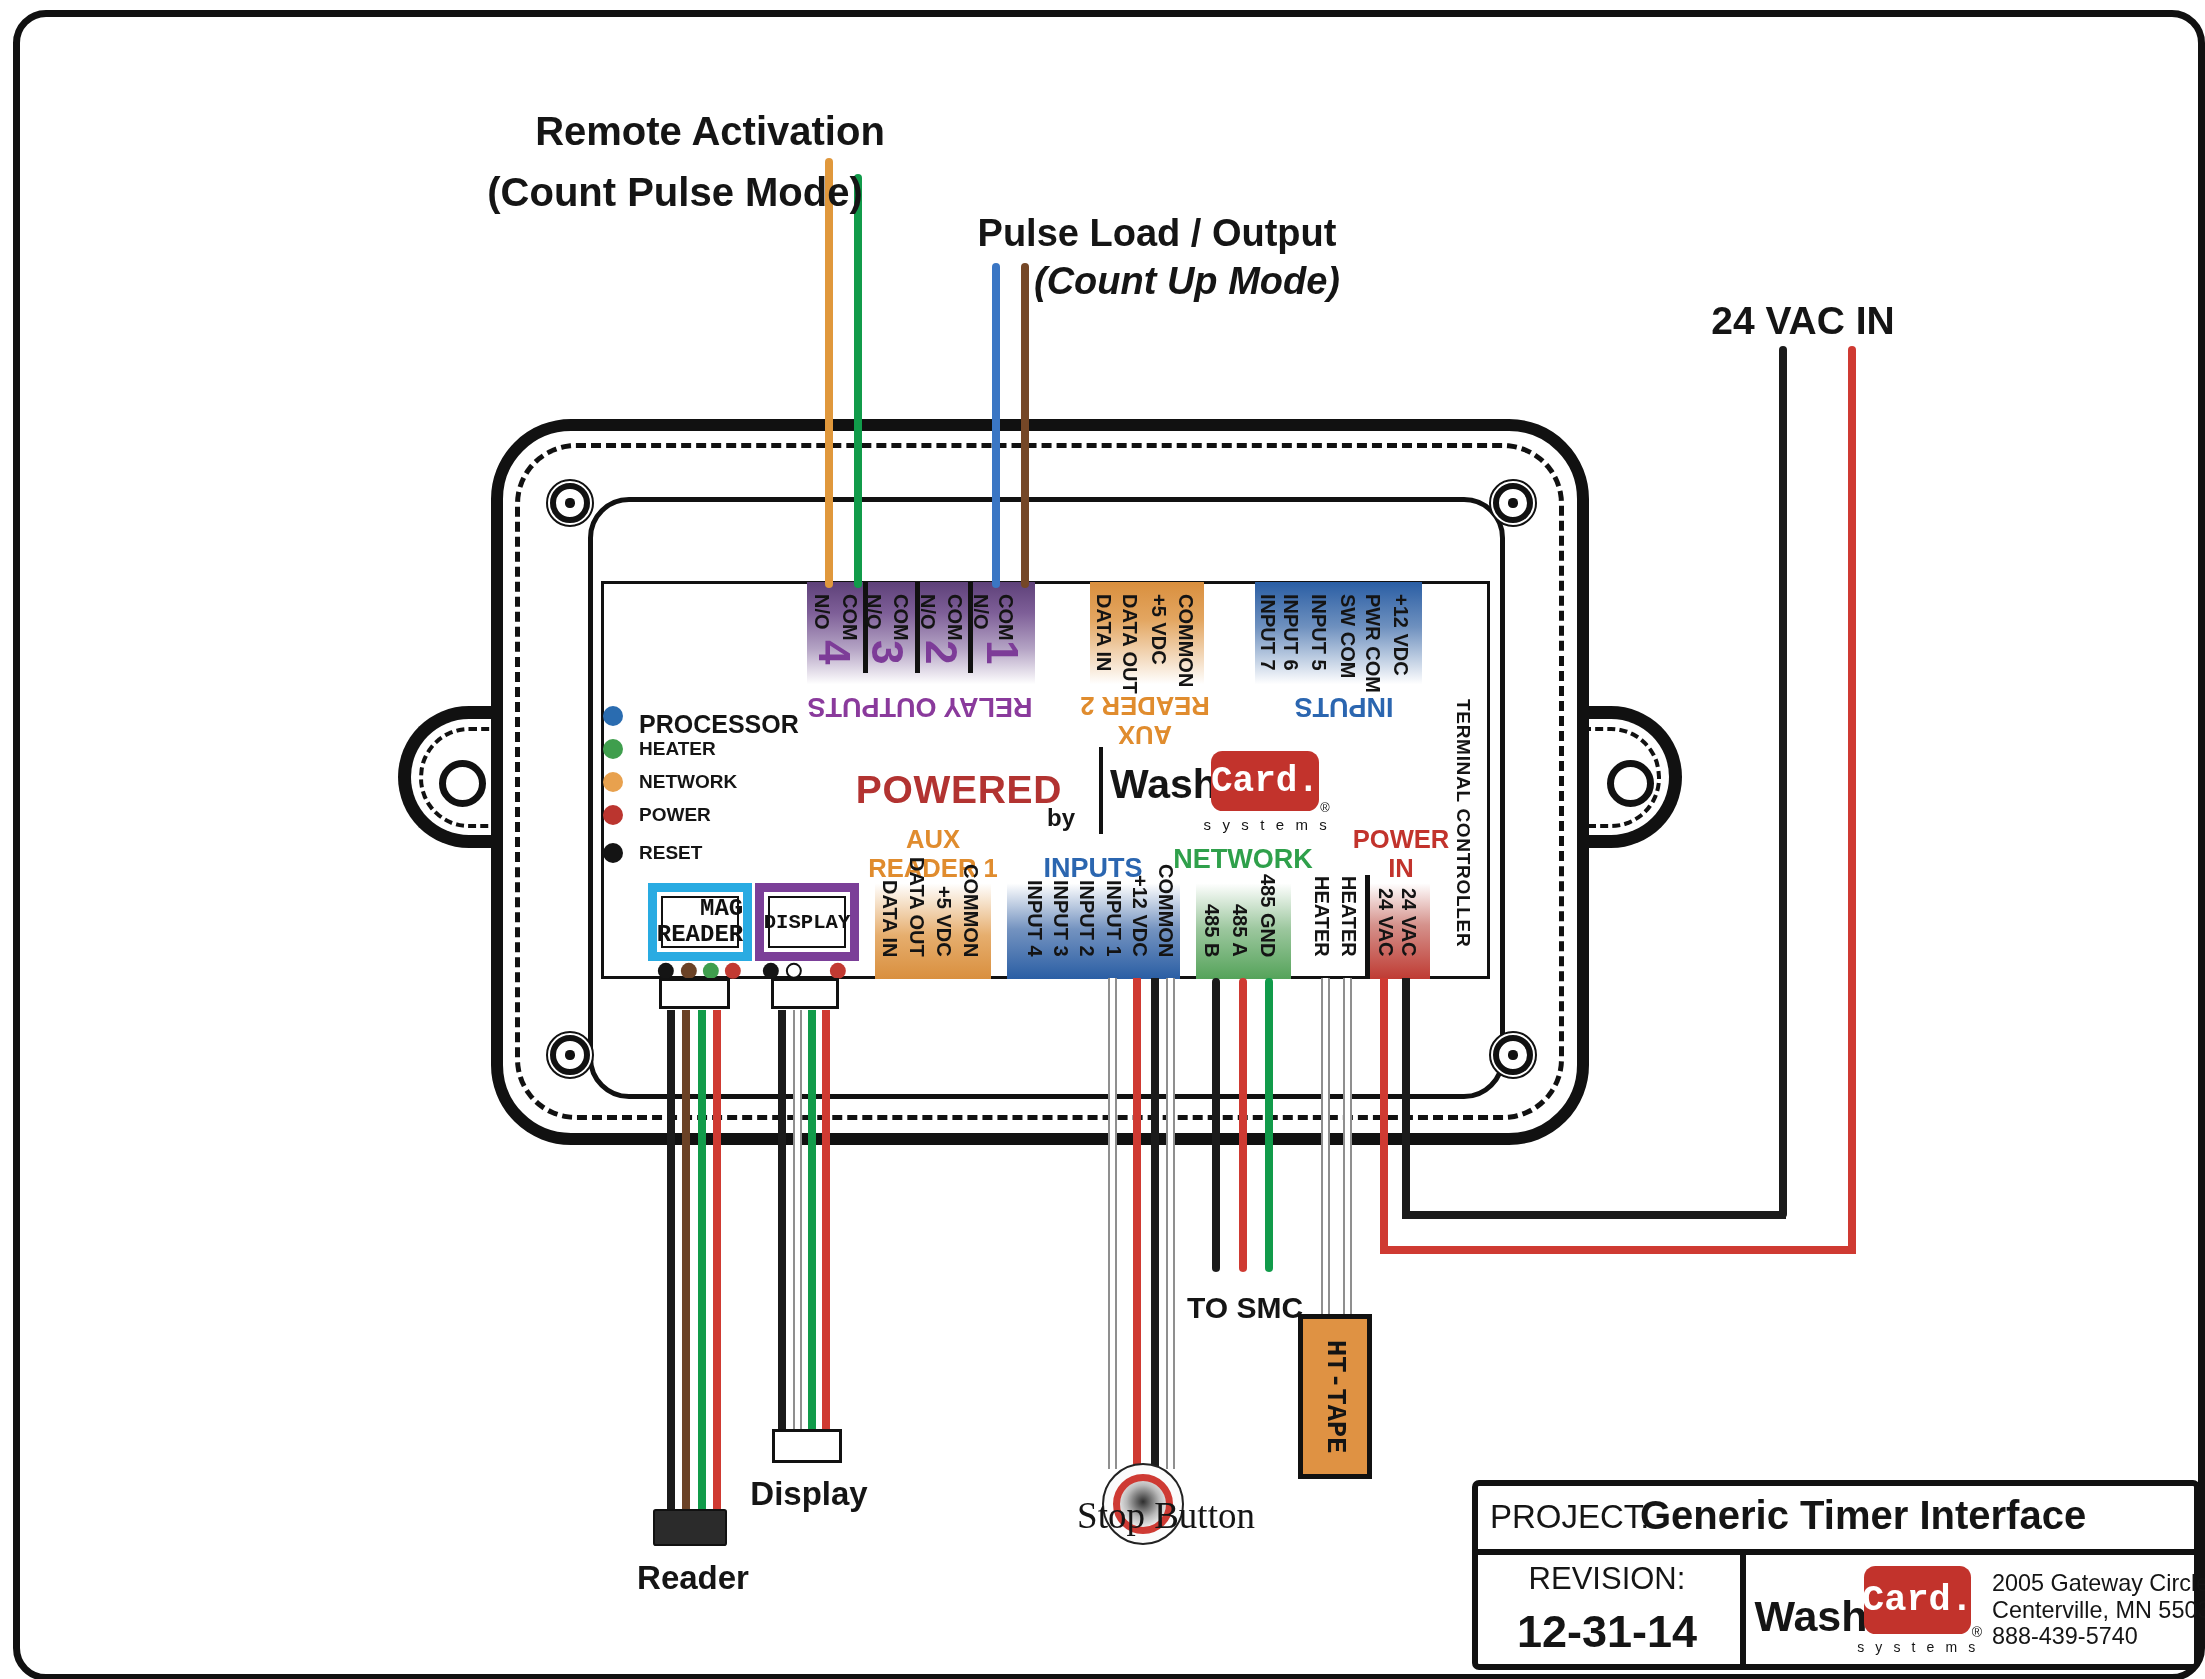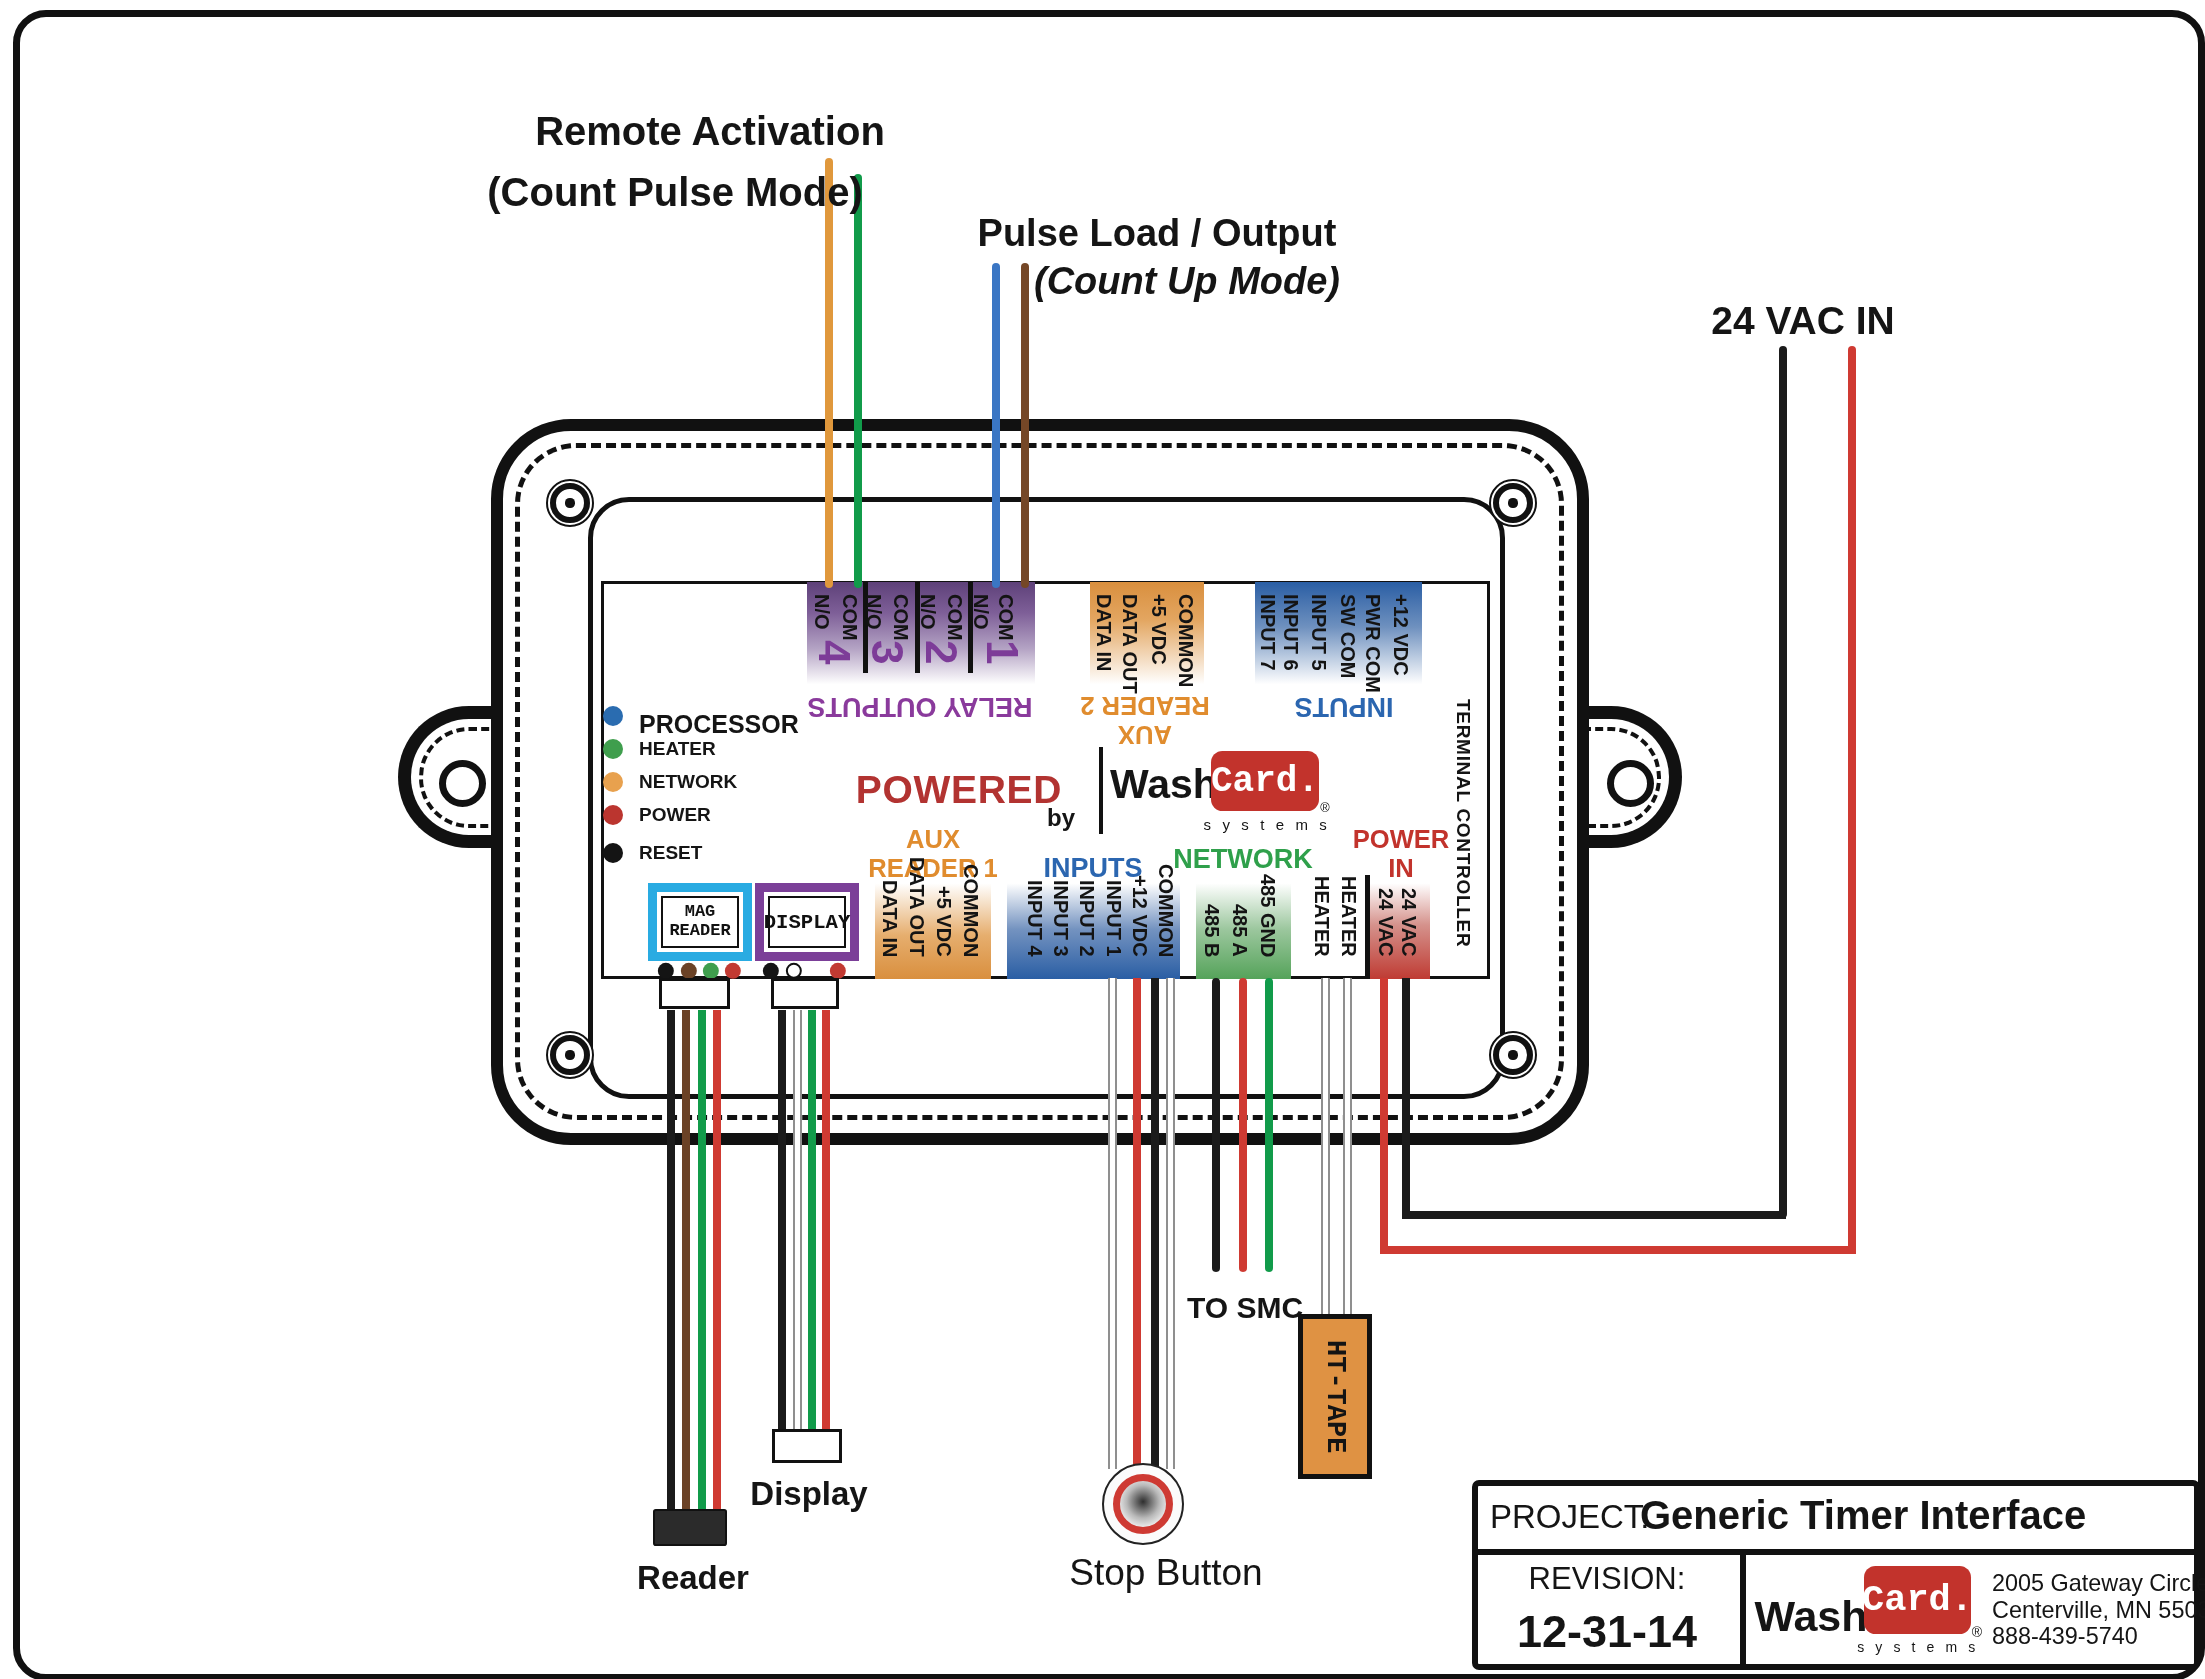--- a/index.html
+++ b/index.html
@@ -155,21 +155,21 @@
 <div class="vb" style="left:1311px;">HEATER</div>
 <div class="vb" style="left:1338px;">HEATER</div>
 <div class="abs" style="left:1365px;top:875px;width:5px;height:104px;background:#111;"></div>
 
 <div class="bb" style="left:1370px;width:60px;background:linear-gradient(0deg,#bf3b33 0%,#d5928c 52%,rgba(255,255,255,0) 92%);"></div>
 <div class="vb" style="left:1375px;">24 VAC</div>
 <div class="vb" style="left:1398px;">24 VAC</div>
 
 <div class="abs" style="left:648px;top:883px;width:104px;height:78px;box-sizing:border-box;border:9.2px solid #29abe2;background:#fff;display:flex;align-items:center;justify-content:center;">
   <div class="abs" style="left:4.3px;top:4.3px;right:4.3px;bottom:4.3px;border:2.8px solid #111;"></div>
-  <div class="b" style="font-size:17px;line-height:1.1;text-align:center;position:relative;">
+  <div class="b" style="font-size:24px;line-height:1.1;text-align:right;position:relative;">
     <div>MAG</div>
     <div>READER</div>
   </div>
 </div>
 <div class="abs" style="left:755px;top:883px;width:104px;height:78px;box-sizing:border-box;border:9.2px solid #7b3f98;background:#fff;display:flex;align-items:center;justify-content:center;">
   <div class="abs" style="left:4.3px;top:4.3px;right:4.3px;bottom:4.3px;border:2.8px solid #111;"></div>
   <div class="b" style="font-size:20.6px;position:relative;">DISPLAY</div>
 </div>
 
 <div class="mdot" style="left:666px;top:971px;background:#141414;"></div>
@@ -208,21 +208,21 @@
 <div class="abs" style="left:772px;top:1429px;width:70px;height:34px;box-sizing:border-box;border:3.6px solid #111;background:#fff;"></div>
 <div class="txt b" style="left:809px;top:1494px;font-size:33px;">Display</div>
 
 <div class="ww" style="left:1108px;top:978px;height:491px;"></div>
 <div class="wv" style="left:1133px;top:978px;height:491px;background:#cf3a32;border-radius:0;"></div>
 <div class="wv" style="left:1151px;top:978px;height:491px;background:#1b1b1b;border-radius:0;"></div>
 <div class="ww" style="left:1166px;top:978px;height:491px;"></div>
 <div class="abs" style="left:1102px;top:1463px;width:78px;height:78px;border:2.1px solid #222;border-radius:50%;background:#fbfbfb;display:flex;align-items:center;justify-content:center;">
   <div style="width:60px;height:60px;box-sizing:border-box;border:7.8px solid #ce3a33;border-radius:50%;background:radial-gradient(circle at 50% 45%,#2e2e2e 0%,#6e6e6e 22%,#b9b9b9 48%,#ececec 75%,#f7f7f7 100%);"></div>
 </div>
-<div class="txt" style="left:1166px;top:1573px;font-size:37px;">Stop Button</div>
+<div class="txt" style="left:1166px;top:1515px;font-size:37px;font-family:Liberation Serif, serif;">Stop Button</div>
 
 <div class="wv" style="left:1212px;top:978px;height:294px;background:#1b1b1b;"></div>
 <div class="wv" style="left:1239px;top:978px;height:294px;background:#cf3a32;"></div>
 <div class="wv" style="left:1265px;top:978px;height:294px;background:#119b4a;"></div>
 <div class="txt b" style="left:1245px;top:1308px;font-size:30px;">TO SMC</div>
 
 <div class="ww" style="left:1321px;top:978px;height:337px;"></div>
 <div class="ww" style="left:1343px;top:978px;height:337px;"></div>
 <div class="abs" style="left:1298px;top:1314px;width:74px;height:165px;box-sizing:border-box;border:5px solid #111;background:#df9243;display:flex;align-items:center;justify-content:center;">
   <span style="writing-mode:vertical-rl;text-orientation:mixed;font-weight:700;font-size:27px;color:#141414;">HT-TAPE</span>

